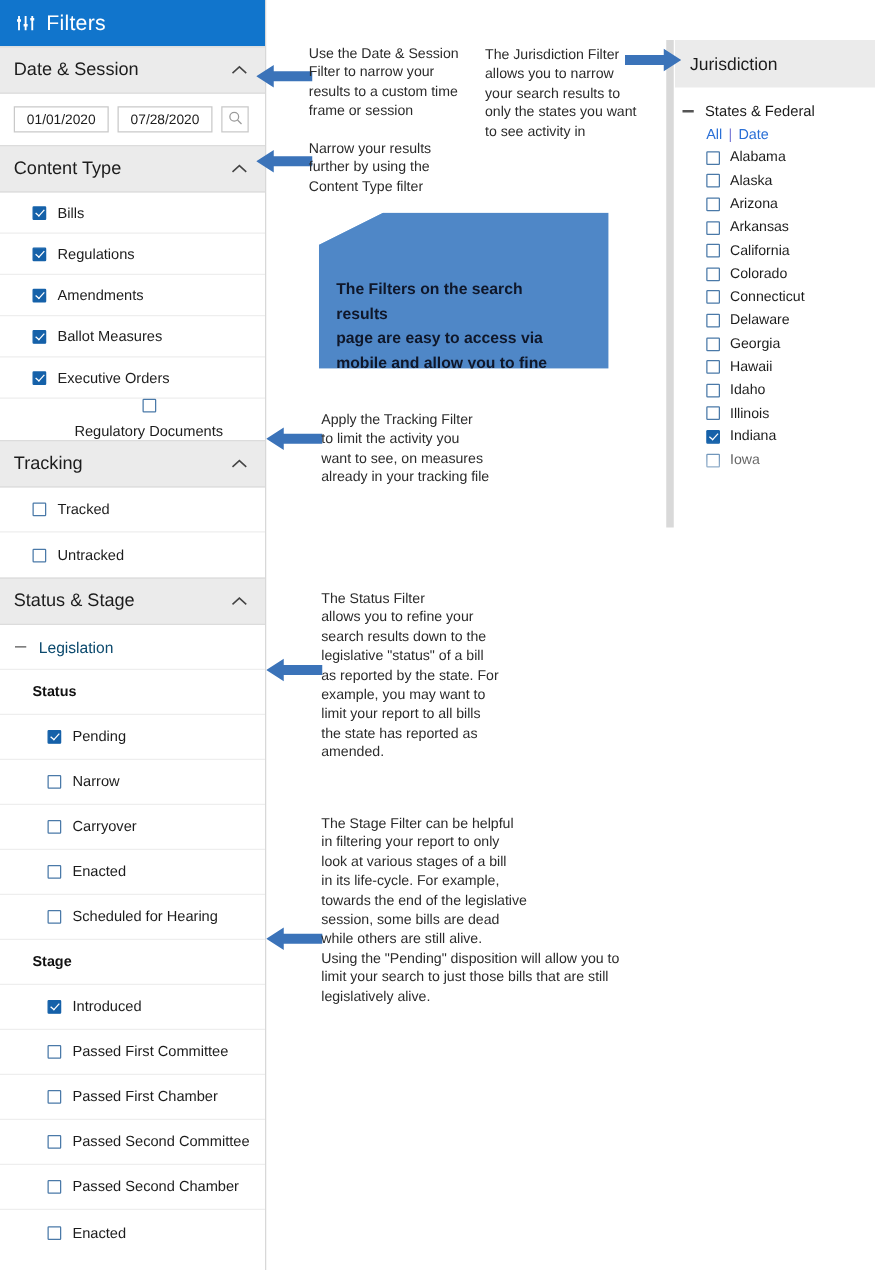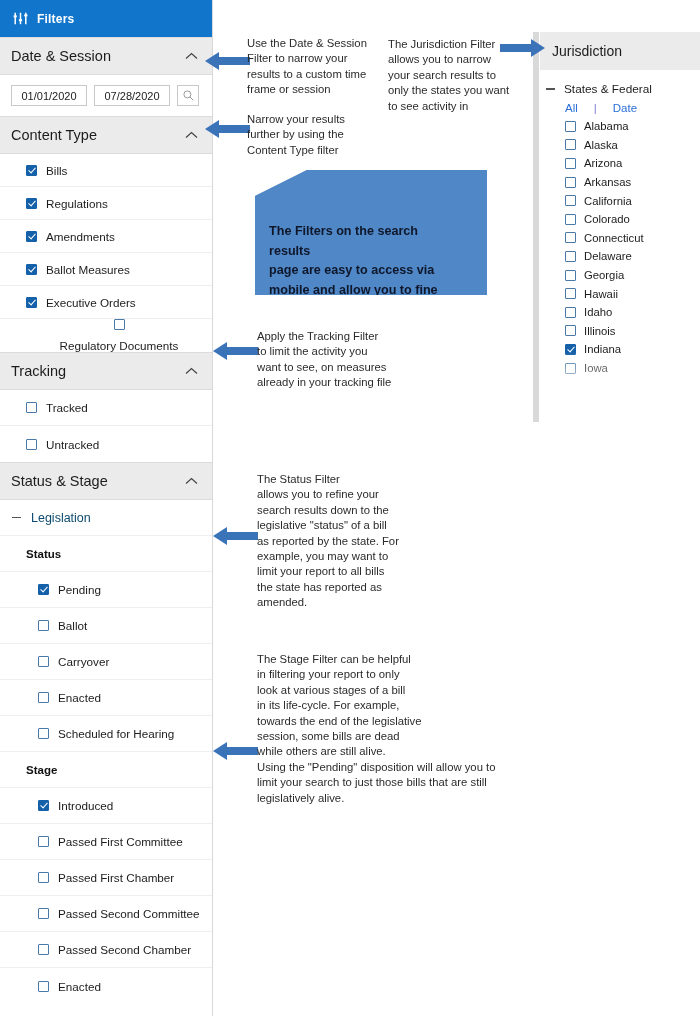--- a/index.html
+++ b/index.html
@@ -15,21 +15,21 @@
   #filters-panel {
     position: absolute; left: 0; top: 0; width: 213px; height: 1016px;
     background: #ffffff;
     border-right: 1px solid #d8d8d8;
     overflow: hidden;
   }
   .filters-header {
     height: 37px; background: #1175cc; color: #ffffff;
     display: flex; align-items: center; padding-left: 13px; gap: 9px;
   }
-  .filters-header .ftitle { font-size: 12px; font-weight: bold; letter-spacing: .2px; }
+  .filters-header .ftitle { font-size: 17px; font-weight: normal; letter-spacing: .2px; }
   .slider-icon { display: block; width: 15px; height: 13px; }
 
   .section-header {
     height: 38px; background: #ebebeb; border-top: 1px solid #dcdcdc;
     border-bottom: 1px solid #dcdcdc;
     display: flex; align-items: center; justify-content: space-between;
     padding: 0 14px 0 11px;
   }
   .section-header .stitle { font-size: 14.5px; color: #1c1c1c; }
   .chev { width: 13px; height: 8px; display: block; }
@@ -79,21 +79,21 @@
     position: absolute; left: 540px; top: 32px; width: 160px; height: 390px;
     background: #ffffff; overflow: hidden;
   }
   .j-header {
     height: 38px; background: #ebebeb; display: flex; align-items: center;
     padding-left: 12px;
   }
   .j-header .jt { font-size: 14px; color: #1c1c1c; }
   .j-group { display: flex; align-items: center; gap: 9px; padding: 12px 0 6px 6px; }
   .j-group .jgl { font-size: 11.8px; color: #1c1c1c; }
-  .j-links { padding-left: 25px; font-size: 11.5px; display: flex; gap: 16px; }
+  .j-links { padding-left: 25px; font-size: 11.5px; display: flex; gap: 5px; }
   .j-links a { color: #2a6fd6; text-decoration: none; cursor: pointer; }
   .j-links .sep { color: #7b7bd6; }
   .state-row {
     display: flex; align-items: center; gap: 8px; padding-left: 25px; height: 18.6px;
   }
   .state-row .sn { font-size: 11.3px; color: #1c1c1c; }
   #panel-scrollbar {
     position: absolute; left: 533px; top: 32px; width: 6px; height: 390px;
     background: #d9d9d9;
   }
@@ -233,21 +233,21 @@
     </div>
     <div class="sub-head" style="height:36px;">
       <span class="sl">Status</span>
     </div>
     <div class="opt-row indent2" style="height:36px;">
       <span class="cb checked"></span>
       <span class="lbl">Pending</span>
     </div>
     <div class="opt-row indent2" style="height:36px;">
       <span class="cb"></span>
-      <span class="lbl">Ballot</span>
+      <span class="lbl">Narrow</span>
     </div>
     <div class="opt-row indent2" style="height:36px;">
       <span class="cb"></span>
       <span class="lbl">Carryover</span>
     </div>
     <div class="opt-row indent2" style="height:36px;">
       <span class="cb"></span>
       <span class="lbl">Enacted</span>
     </div>
     <div class="opt-row indent2" style="height:36px;">

